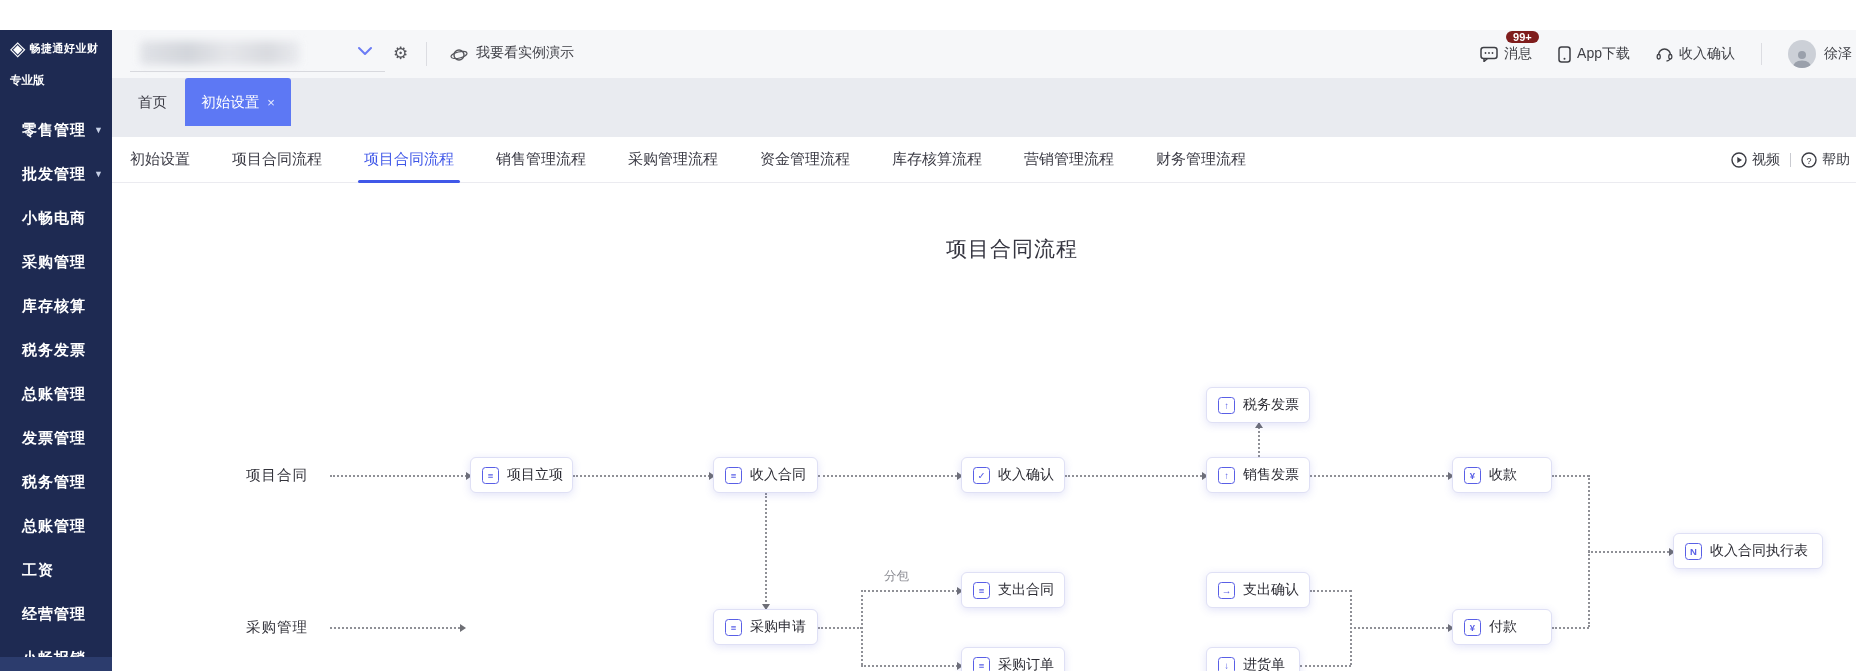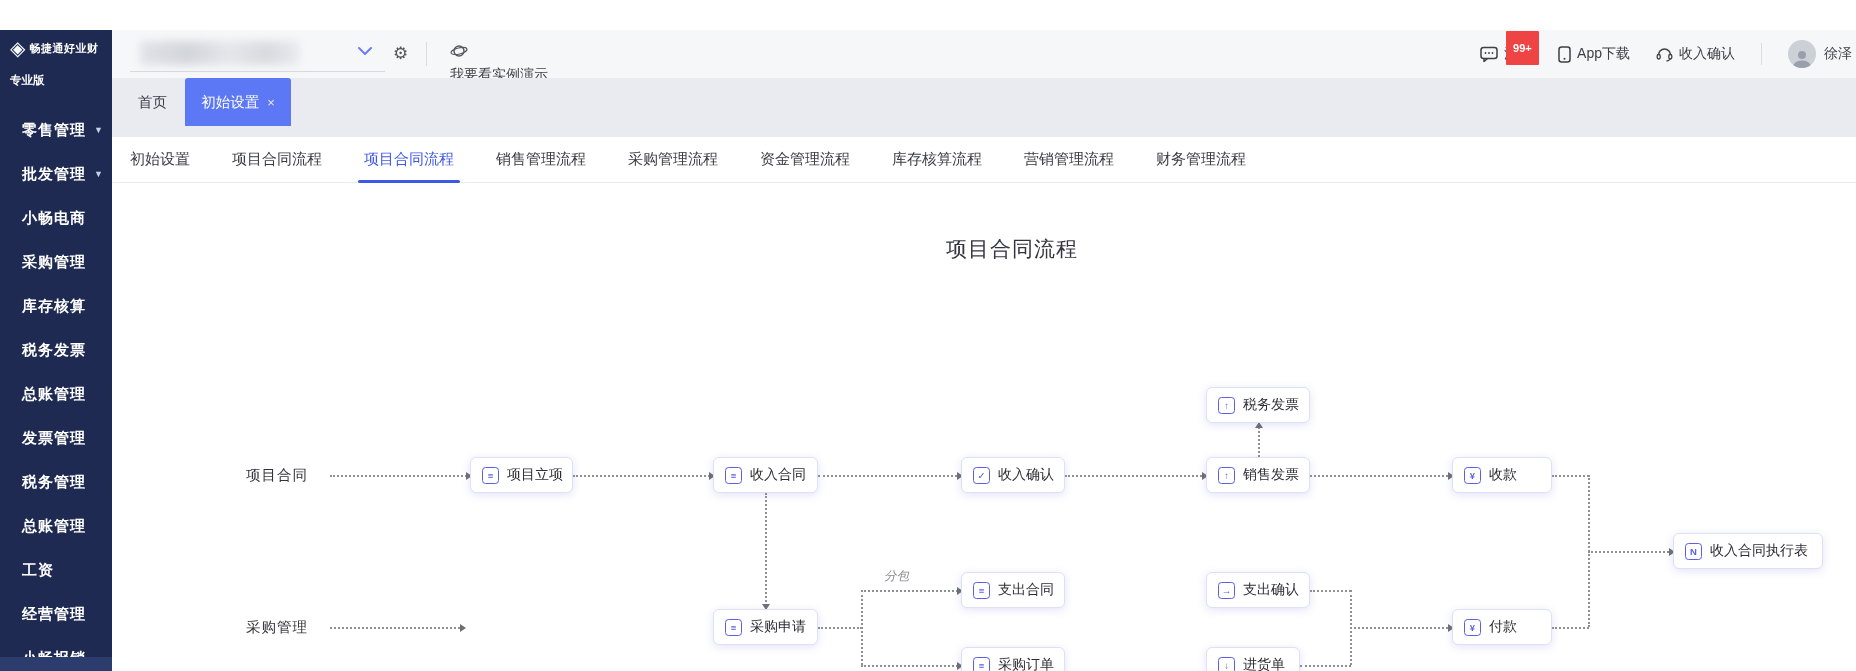--- a/index.html
+++ b/index.html
@@ -24,24 +24,24 @@
   .side-footer { position:absolute; left:0; bottom:0; width:112px; height:14px; background:#2c3c6d; }
 
   
   .header { position:absolute; left:112px; top:30px; width:1744px; height:48px; background:#f6f7f9; }
   .search-underline { position:absolute; left:18px; top:41px; width:255px; height:1px; background:#d8d9de; }
   .blur-block { position:absolute; left:28px; top:11px; width:160px; height:24px; border-radius:4px;
                 background:linear-gradient(90deg,#dfe1e6 0%,#cfd2d8 30%,#e4e5e9 55%,#d6d8dd 80%,#e9eaee 100%); filter:blur(4px); opacity:.9; }
   .chevron-down { position:absolute; left:246px; top:16px; }
   .gear { position:absolute; left:281px; top:13px; color:#55565c; font-size:17px; }
   .hdr-divider1 { position:absolute; left:314px; top:12px; width:1px; height:24px; background:#dcdde2; }
-  .demo-item { position:absolute; left:338px; top:14px; display:flex; align-items:flex-start; gap:8px; font-size:14px; color:#404148; cursor:pointer;flex-direction:column; }
+  .demo-item { position:absolute; left:338px; top:14px; display:flex; align-items:flex-end; gap:8px; font-size:14px; color:#404148; cursor:pointer; }
   .hdr-right { position:absolute; right:0; top:0; height:48px; display:flex; align-items:center; gap:26px; padding-right:4px; }
   .hdr-link { display:flex; align-items:center; gap:6px; font-size:14px; color:#3f4046; cursor:pointer; position:relative; }
-  .badge { position:absolute; top:-14px; left:26px; background:#ef4444; color:#fff; font-size:11px; font-weight:bold; padding:11px 7px; border-radius:1px; white-space:nowrap; }
+  .badge { position:absolute; top:-14px; left:26px; background:#7f1d1d; color:#fff; font-size:11px; font-weight:bold; padding:0 7px; border-radius:7px; white-space:nowrap; }
   .hdr-divider2 { width:1px; height:22px; background:#dcdde2; }
   .user-chip { display:flex; align-items:center; gap:8px; font-size:14px; color:#3f4046; cursor:pointer; white-space:nowrap; }
   .avatar { width:28px; height:28px; border-radius:50%; background:#ccd0d7; display:flex; align-items:flex-end; justify-content:center; overflow:hidden; }
   .avatar svg { display:block; }
 
   
   .tabstrip { position:absolute; left:112px; top:78px; width:1744px; height:48px; background:#e9ebf0; display:flex; align-items:stretch; }
   .tab-home { width:65px; margin-left:8px; display:flex; align-items:center; justify-content:center; font-size:14.5px; color:#3d3d46; cursor:pointer; }
   .tab-active { width:106px; background:#5d78f4; color:#fff; display:flex; align-items:center; justify-content:center; gap:8px; font-size:14.5px; border-radius:3px 3px 0 0; cursor:pointer; }
   .tab-close { font-size:13px; color:#e8ecff; cursor:pointer; }
@@ -55,21 +55,21 @@
   .subtab.active { color:#4058e8; }
   .subtab.active::after { content:""; position:absolute; left:-6px; right:-6px; bottom:0; height:3px; background:#4058e8; border-radius:2px; }
   .subtab-right { position:absolute; right:6px; top:0; height:46px; display:flex; align-items:center; gap:10px; font-size:14px; color:#3b3c44; }
   .subtab-right .link { display:flex; align-items:center; gap:5px; cursor:pointer; }
   .subtab-right .sep { width:1px; height:14px; background:#c9cad0; }
 
   
   .flow-canvas { position:absolute; left:0; top:46px; right:0; bottom:0; }
   .flow-title { position:absolute; left:900px; top:52px; transform:translateX(-50%); font-size:21px; color:#353540; font-weight:500; letter-spacing:1px; white-space:nowrap; }
   .row-label { position:absolute; font-size:14.5px; color:#33333b; letter-spacing:1px; white-space:nowrap; }
-  .branch-label { position:absolute; font-size:12.5px; color:#8b8c93; white-space:nowrap;font-style:italic; }
+  .branch-label { position:absolute; font-size:12.5px; color:#8b8c93; white-space:nowrap; }
 
   .flow-node { position:absolute; height:36px; background:#fff; border:1px solid #dfe0f5; border-radius:6px;
                box-shadow:0 2px 8px rgba(93,99,214,.18); display:flex; align-items:center; gap:8px; padding-left:11px;
                font-size:14px; color:#2c2c34; cursor:pointer; white-space:nowrap; }
   .node-icon { width:17px; height:17px; border:1.6px solid #595fe6; border-radius:3.5px; color:#595fe6;
                display:flex; align-items:center; justify-content:center; font-size:9.5px; font-weight:bold; flex:0 0 auto; }
 
   .conn-h { position:absolute; height:0; border-top:2px dotted #8f9096; }
   .conn-v { position:absolute; width:0; border-left:2px dotted #8f9096; }
   .arr-r::after { content:""; position:absolute; right:-2px; top:-5px; border-left:6px solid #6e6f75; border-top:4px solid transparent; border-bottom:4px solid transparent; }
@@ -212,20 +212,37 @@
         <div class="subtab">初始设置</div>
         <div class="subtab">项目合同流程</div>
         <div class="subtab active">项目合同流程</div>
         <div class="subtab">销售管理流程</div>
         <div class="subtab">采购管理流程</div>
         <div class="subtab">资金管理流程</div>
         <div class="subtab">库存核算流程</div>
         <div class="subtab">营销管理流程</div>
         <div class="subtab">财务管理流程</div>
       </div>
+    <div class="subtab-right">
+      <span class="link">
+        <svg class="icon-svg" width="16" height="16" viewBox="0 0 16 16">
+            <circle cx="8" cy="8" r="7" fill="none" stroke="#3b3c44" stroke-width="1.4"></circle>
+            <path d="M6.3 5 L11 8 L6.3 11 Z" fill="#3b3c44"></path>
+          </svg>
+        <span>视频</span>
+      </span>
+      <span class="sep"></span>
+      <span class="link">
+        <svg class="icon-svg" width="16" height="16" viewBox="0 0 16 16">
+            <circle cx="8" cy="8" r="7" fill="none" stroke="#3b3c44" stroke-width="1.4"></circle>
+            <text x="8" y="11.5" text-anchor="middle" font-size="9" fill="#3b3c44" font-family="Liberation Sans, sans-serif">?</text>
+          </svg>
+        <span>帮助</span>
+      </span>
+    </div>
 
     <div class="flow-canvas" id="flow-canvas">
       <div class="flow-title">项目合同流程</div>
 
       <div class="conn-h arr-r" style="left:218px;  top:292px; width:140px;"></div>
       <div class="conn-h arr-r" style="left:461px;  top:292px; width:140px;"></div>
       <div class="conn-h arr-r" style="left:706px;  top:292px; width:143px;"></div>
       <div class="conn-h arr-r" style="left:953px;  top:292px; width:141px;"></div>
       <div class="conn-h arr-r" style="left:1198px; top:292px; width:142px;"></div>
       <div class="conn-h" style="left:1440px; top:292px; width:37px;"></div>

